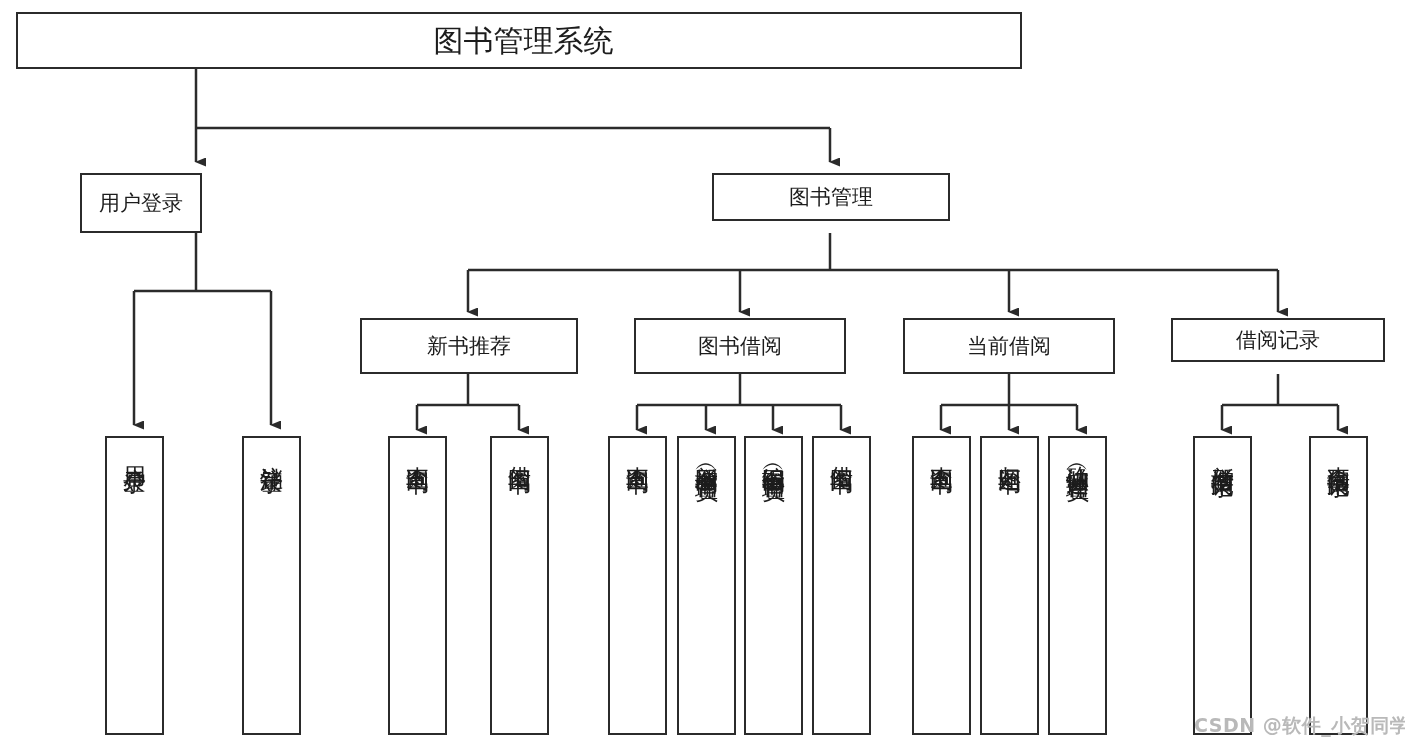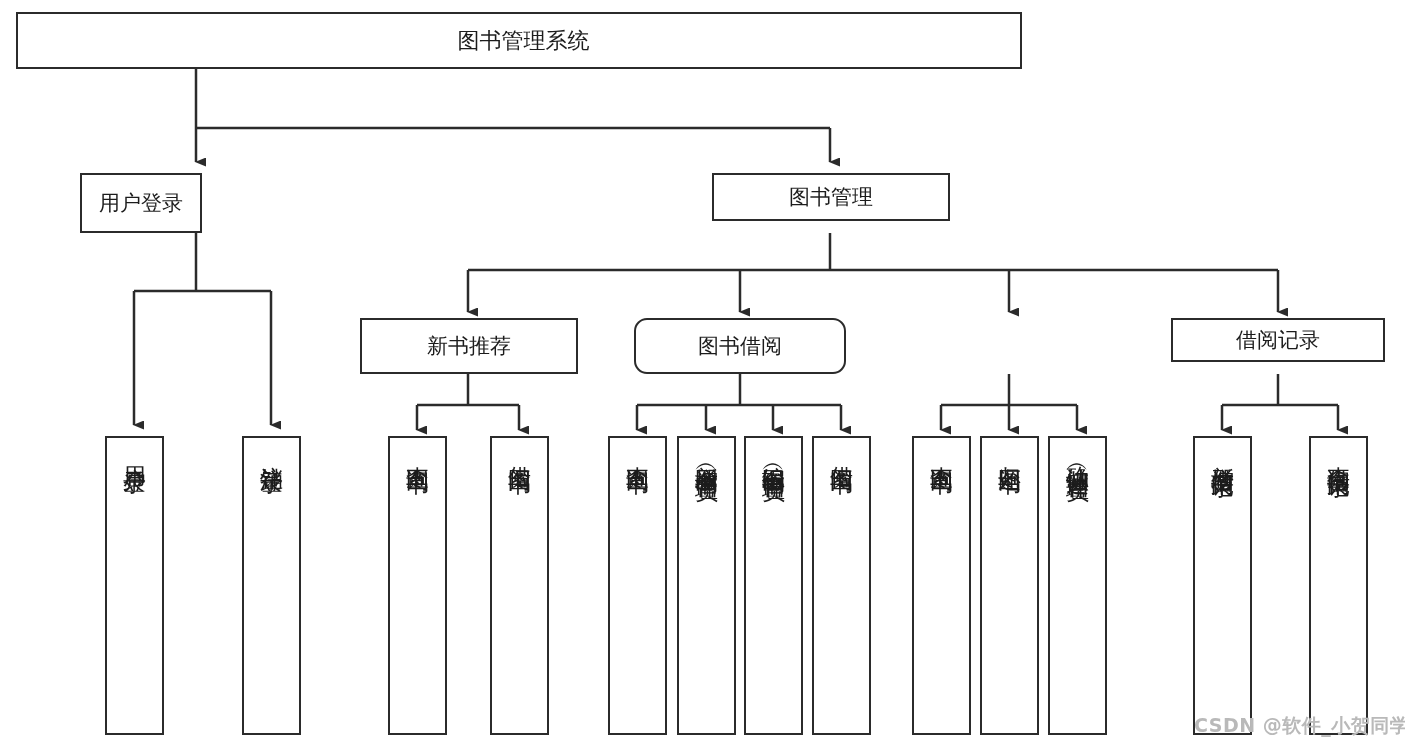--- a/index.html
+++ b/index.html
@@ -38,21 +38,21 @@
   .node .label {
     display: block;
     text-align: center;
     line-height: 1.18;
     white-space: nowrap;
   }
   .node.horiz .label {
     font-size: 21px;
   }
   .node.root .label {
-    font-size: 22px;
+    font-size: 30px;
     margin-left: 9px;
   }
   .node.vert {
     align-items: flex-start;
     padding-top: 10px;
   }
   .node.vert .label {
     writing-mode: vertical-rl;
     text-orientation: upright;
     font-size: 23px;
@@ -133,24 +133,27 @@
   </div>
 
   <div class="node horiz" style="left:712px; top:173px; width:238px; height:48px;">
     <span class="label">图书管理</span>
   </div>
 
   <div class="node horiz" style="left:360px; top:318px; width:218px; height:56px;">
     <span class="label">新书推荐</span>
   </div>
 
-  <div class="node horiz" style="left:634px; top:318px; width:212px; height:56px;border-radius:13px;">
+  <div class="node horiz" style="left:634px; top:318px; width:212px; height:56px;">
     <span class="label">图书借阅</span>
   </div>
 
+  <div class="node horiz" style="left:903px; top:318px; width:212px; height:56px;">
+    <span class="label">当前借阅</span>
+  </div>
 
   <div class="node horiz" style="left:1171px; top:318px; width:214px; height:44px;">
     <span class="label">借阅记录</span>
   </div>
 
   <div class="node vert" style="left:105px; top:436px; width:59px; height:299px;">
     <span class="label">用户登录</span>
   </div>
 
   <div class="node vert" style="left:242px; top:436px; width:59px; height:299px;">

